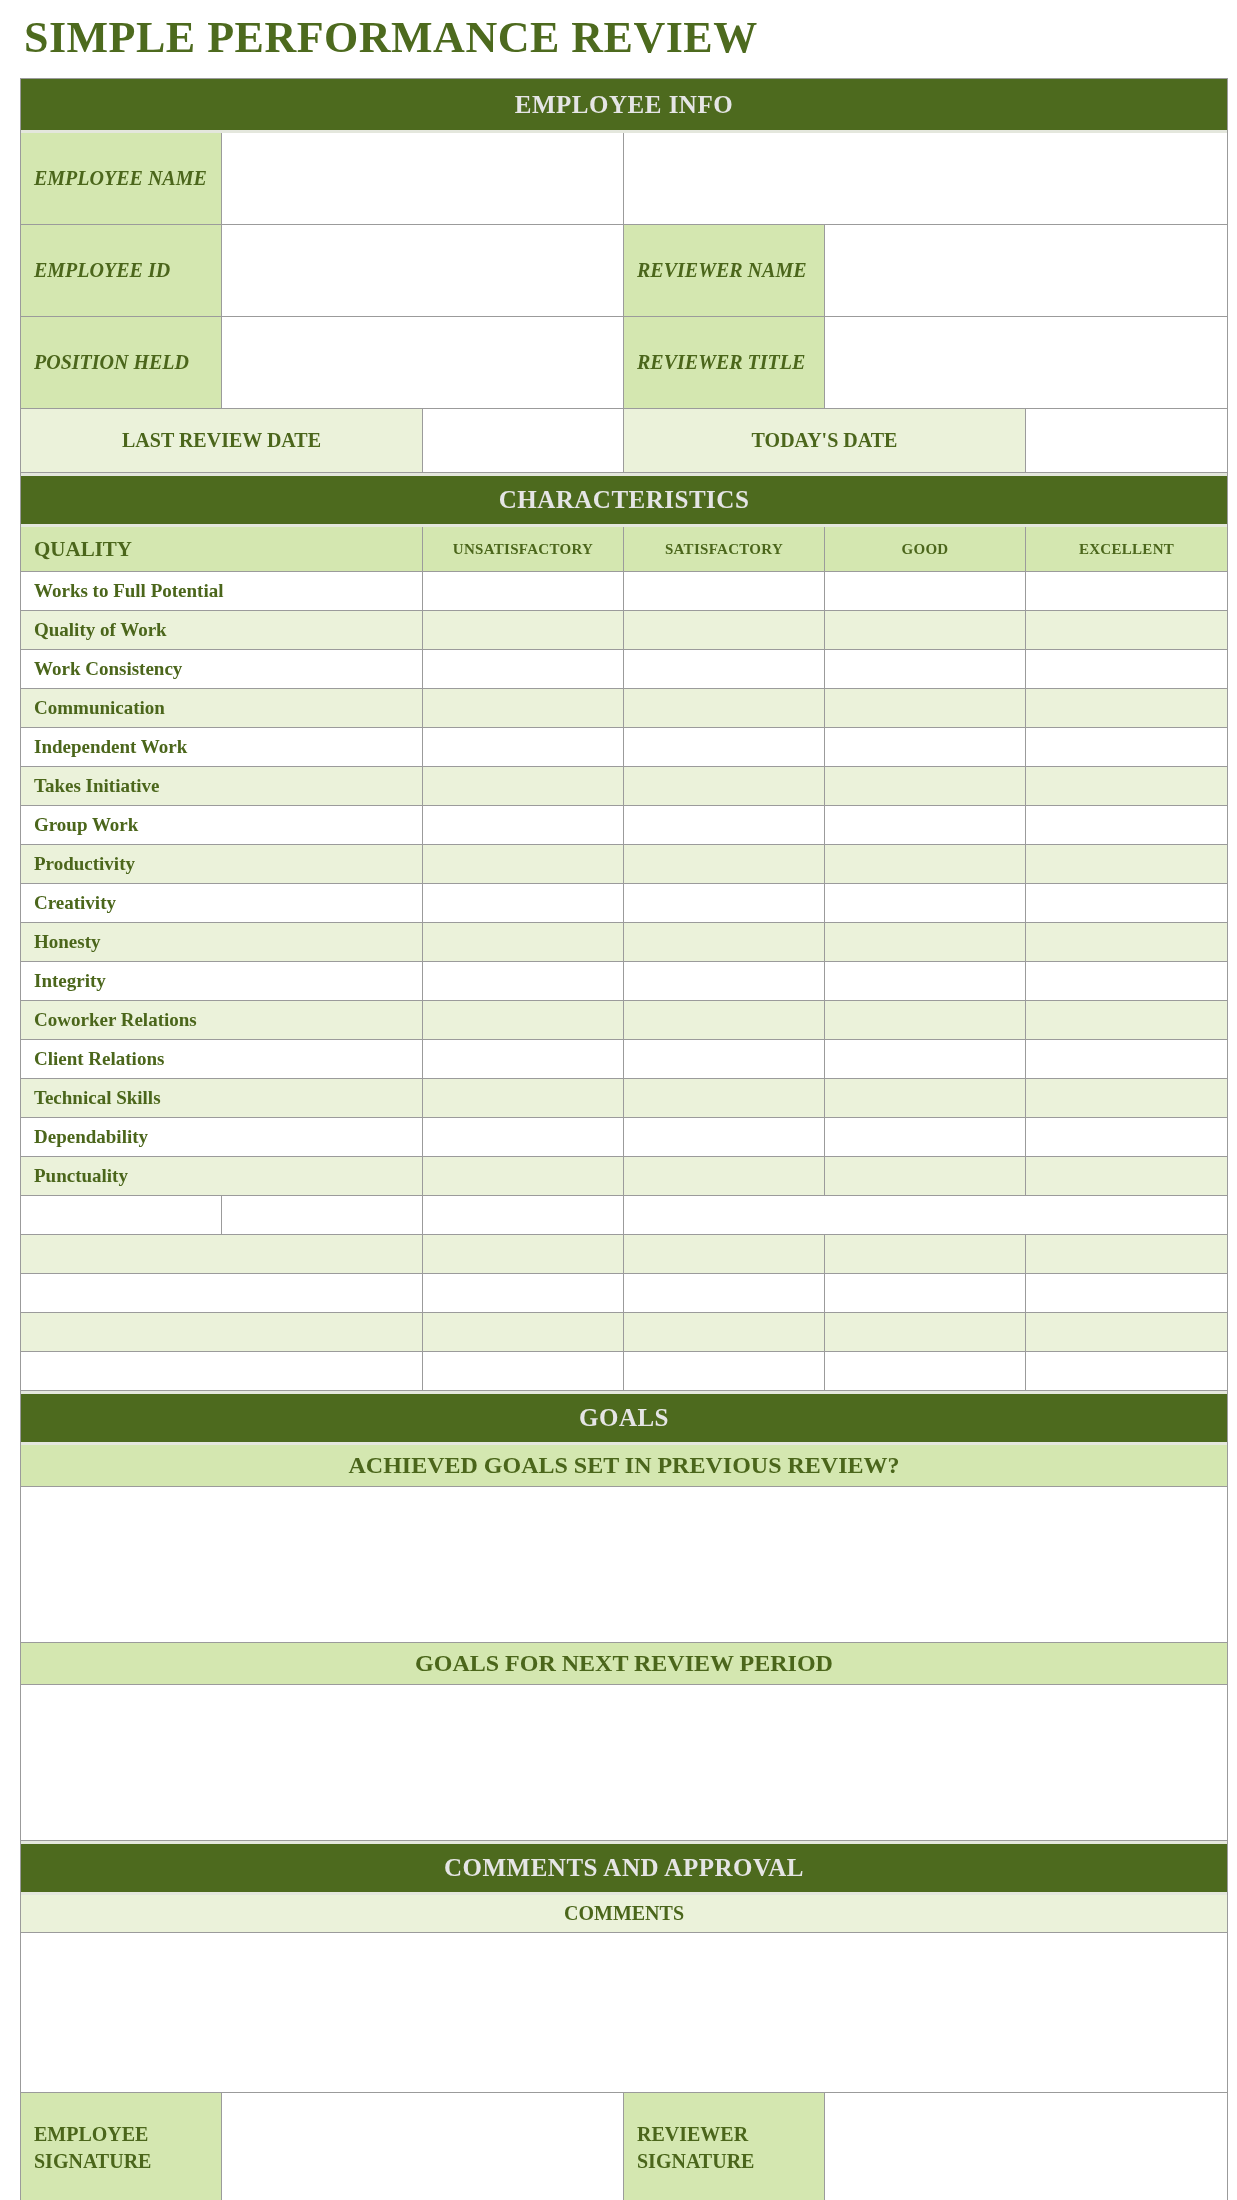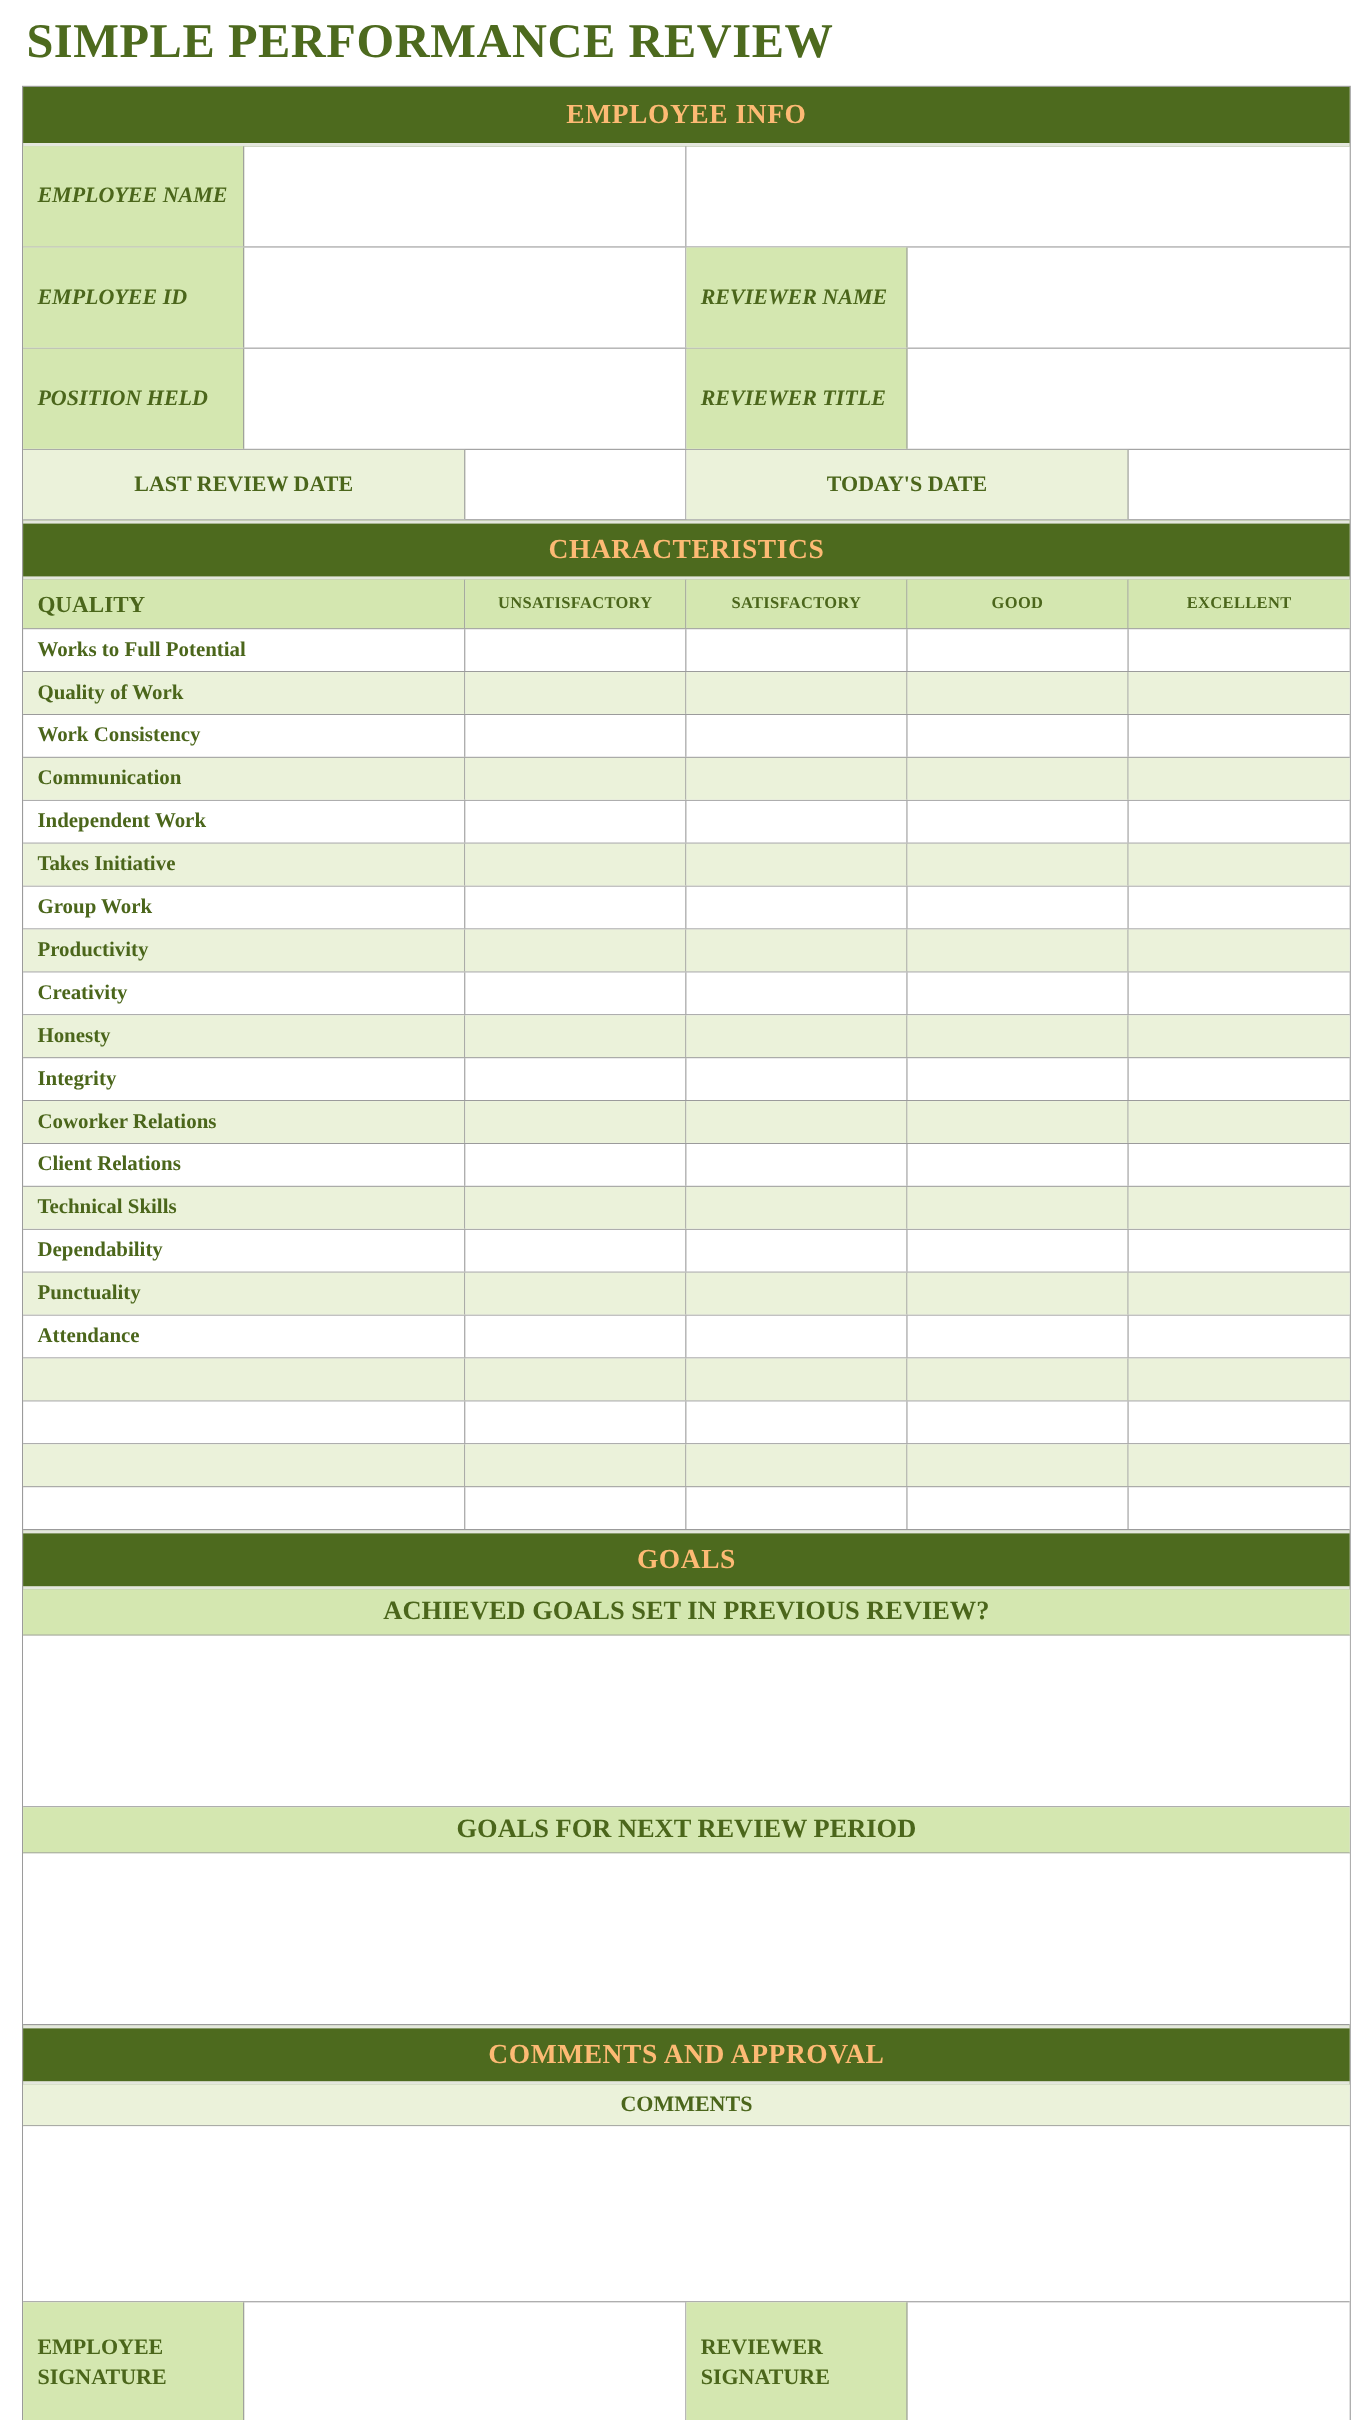--- a/index.html
+++ b/index.html
@@ -32,21 +32,21 @@
     border:1px solid var(--bd);
     background:#fff;
   }
   .bar{
     display:flex;align-items:center;justify-content:center;
     text-align:center;
   }
   .bar.dark{
     height:54px;
     background:var(--dark);
-    color:#fdba74;
+    color:#e5e5e5;
     font-size:25px;
     letter-spacing:0.5px;
     border-top:3px solid var(--lightband);
     border-bottom:3px solid var(--lightband);
   }
   .bar.dark.first{border-top:none;}
   .bar.medium{
     height:42px;
     background:var(--label);
     font-size:24px;
@@ -247,21 +247,20 @@
         <div class="cell"></div>
       </div>
         <div class="grid row-char tint">
         <div class="cell s2">Punctuality</div>
         <div class="cell"></div>
         <div class="cell"></div>
         <div class="cell"></div>
         <div class="cell"></div>
       </div>
         <div class="grid row-char">
-        <div class="cell s2">Attendance</div>
         <div class="cell"></div>
         <div class="cell"></div>
         <div class="cell"></div>
         <div class="cell"></div>
       </div>
         <div class="grid row-char tint">
         <div class="cell s2"></div>
         <div class="cell"></div>
         <div class="cell"></div>
         <div class="cell"></div>

